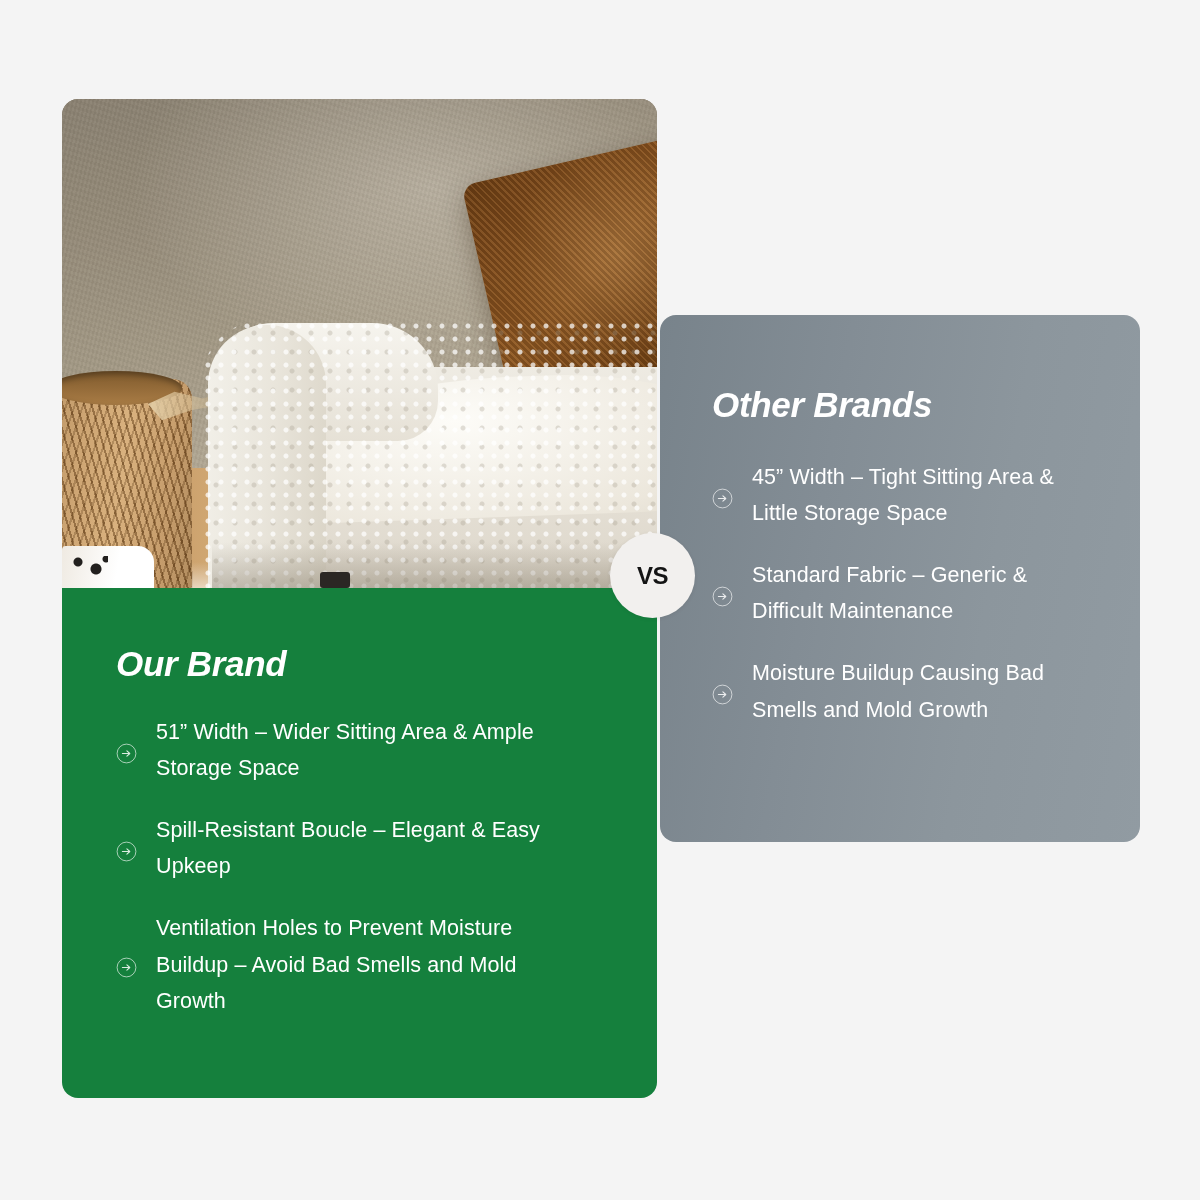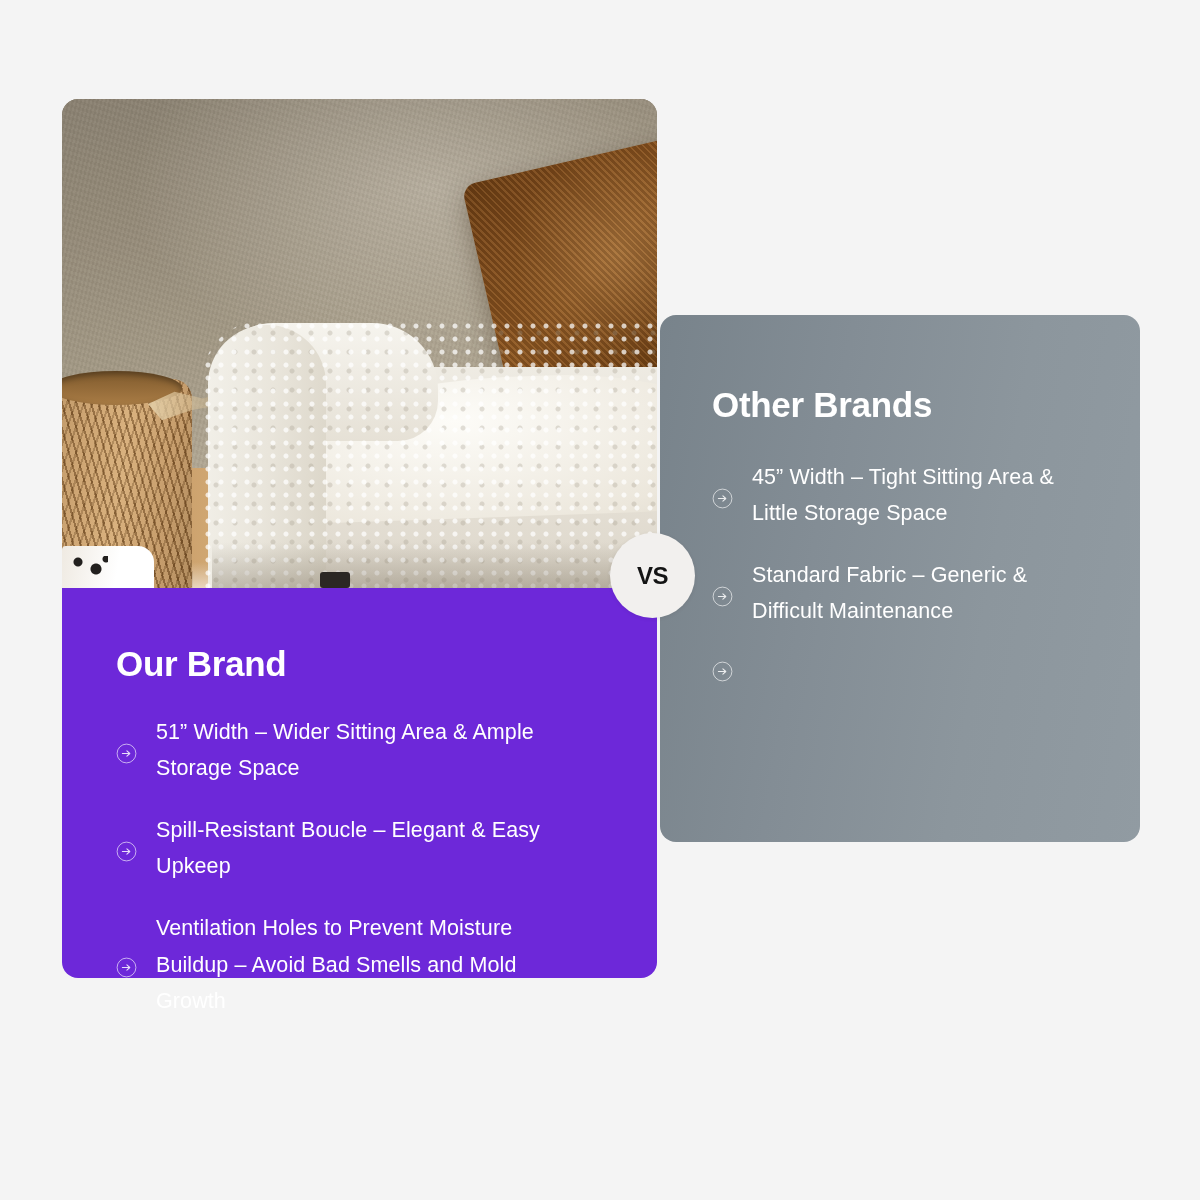--- a/index.html
+++ b/index.html
@@ -135,36 +135,36 @@
     position:absolute; left:150px; bottom:0; width:520px; height:46px;
     background:linear-gradient(0deg, rgba(120,110,92,.40), rgba(0,0,0,0));
   }
   .ph-foot{
     position:absolute; left:258px; bottom:0; width:30px; height:16px;
     background:#2b2724; border-radius:3px;
   }
 
   
   .panel-our{
-    position:absolute; left:62px; top:588px; width:595px; height:390px;
-    background:#6d28d9;
+    position:absolute; left:62px; top:588px; width:595px; height:510px;
+    background:#15803d;
     border-radius:0 0 16px 16px;
     padding:56px 64px 40px 54px;
   }
   
   .panel-other{
     position:absolute; left:660px; top:315px; width:480px; height:527px;
     background:linear-gradient(100deg,#78838b 0%,#838d95 34%,#8c969d 66%,#919ba2 100%);
     border-radius:16px;
     padding:70px 34px 40px 52px;
   }
 
   .panel-title{
     color:#ffffff; font-size:35px; font-weight:bold;
-    letter-spacing:-.3px; margin-bottom:30px;
+    letter-spacing:-.3px; margin-bottom:30px;font-style:italic;
   }
   .panel-other .panel-title{ margin-bottom:34px; }
 
   .bullets{ list-style:none; }
   .bullet{ display:flex; align-items:center; margin-bottom:26px; }
   .bullet:last-child{ margin-bottom:0; }
   .bullet-icon{
     flex:0 0 auto; width:21px; height:21px; margin-top:6px; margin-right:19px;
   }
   .bullet-icon svg{ display:block; }
@@ -228,20 +228,21 @@
         </span>
         <span class="bullet-text">Standard Fabric – Generic &amp; Difficult Maintenance</span>
       </li>
       <li class="bullet">
         <span class="bullet-icon">
           <svg width="21" height="21" viewBox="0 0 21 21">
             <circle cx="10.5" cy="10.5" r="9.4" fill="none" stroke="rgba(255,255,255,.62)" stroke-width="1"></circle>
             <path d="M6.4 10.5 H13.6 M10.9 7.9 L13.8 10.5 L10.9 13.1" fill="none" stroke="rgba(255,255,255,.85)" stroke-width="1.1" stroke-linecap="round" stroke-linejoin="round"></path>
           </svg>
         </span>
+        <span class="bullet-text">Moisture Buildup Causing Bad Smells and Mold Growth</span>
       </li>
     </ul>
   </div>
 
   <div class="panel-our">
     <div class="panel-title">Our Brand</div>
     <ul class="bullets">
       <li class="bullet">
         <span class="bullet-icon">
           <svg width="21" height="21" viewBox="0 0 21 21">

